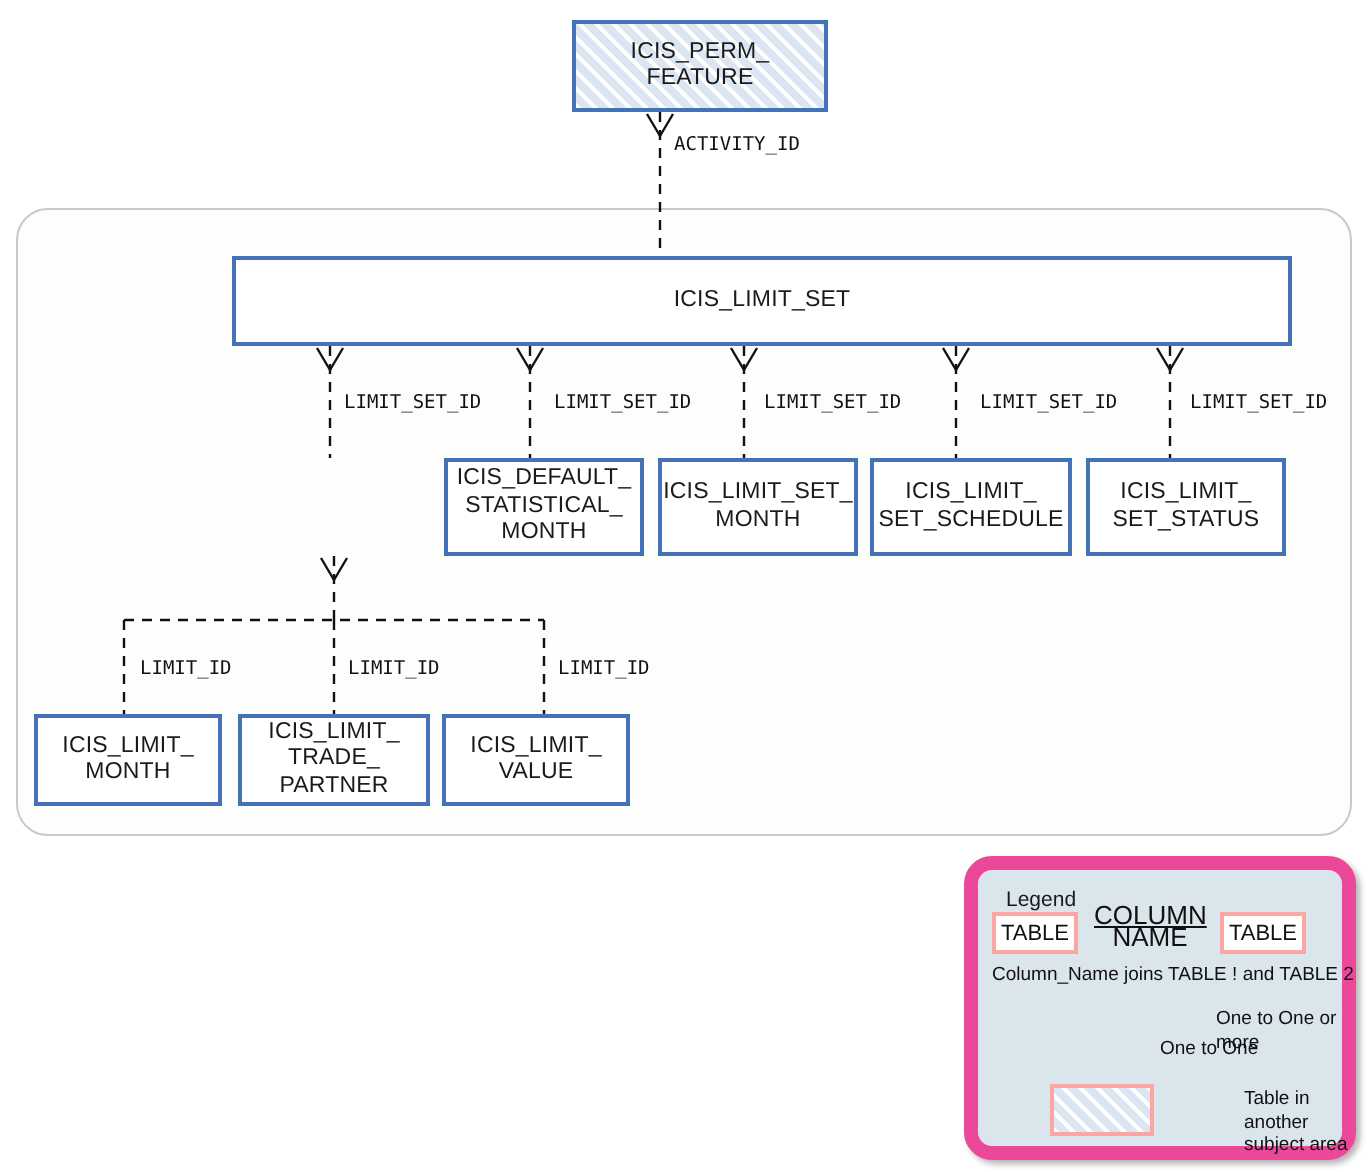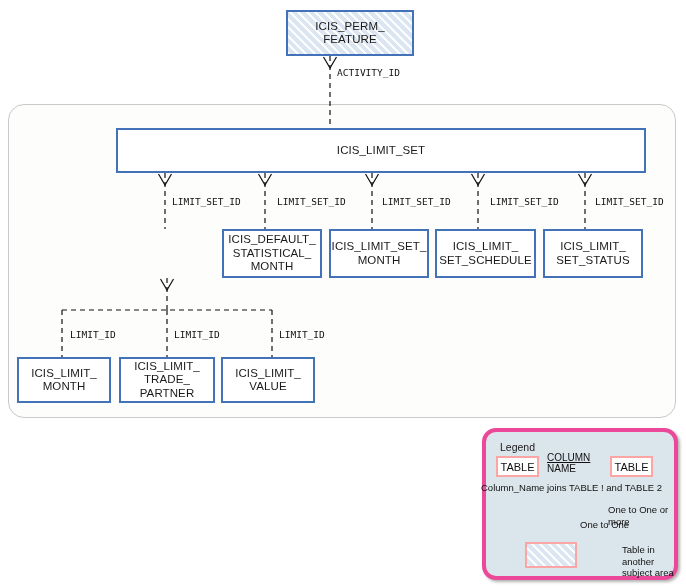--- a/index.html
+++ b/index.html
@@ -74,21 +74,21 @@
   }
 
   
   #legend {
     position: absolute;
     left: 482px;
     top: 428px;
     width: 196px;
     height: 152px;
     box-sizing: border-box;
-    border: 4px solid #ec4899;
+    border: 7px solid #ec4899;
     border-radius: 14px;
     background: #dbe5ec;
     box-shadow: 2px 2px 3px rgba(0,0,0,0.30);
   }
   #legend-title {
     position: absolute;
     left: 14px;
     top: 9px;
     font-size: 10.5px;
     color: #1a1a1a;
@@ -111,32 +111,32 @@
         rgba(255,255,255,0.95) 0px,
         rgba(255,255,255,0.95) 2px,
         rgba(255,255,255,0) 2px,
         rgba(255,255,255,0) 6px);
   }
   #legend-colname {
     position: absolute;
     left: 547px;
     top: 452px;
     width: 56px;
-    text-align: left;
-    font-size: 10px;
+    text-align: center;
+    font-size: 13px;
     color: #111111;
     line-height: 11px;
   }
   #legend-colname .top-part {
     display: block;
     text-decoration: underline;
   }
   #legend-join-text {
     position: absolute;
-    left: 481px;
+    left: 496px;
     top: 482px;
     font-size: 9.5px;
     color: #111111;
     white-space: nowrap;
   }
   .legend-desc {
     position: absolute;
     font-size: 9.5px;
     color: #111111;
     line-height: 11.5px;

